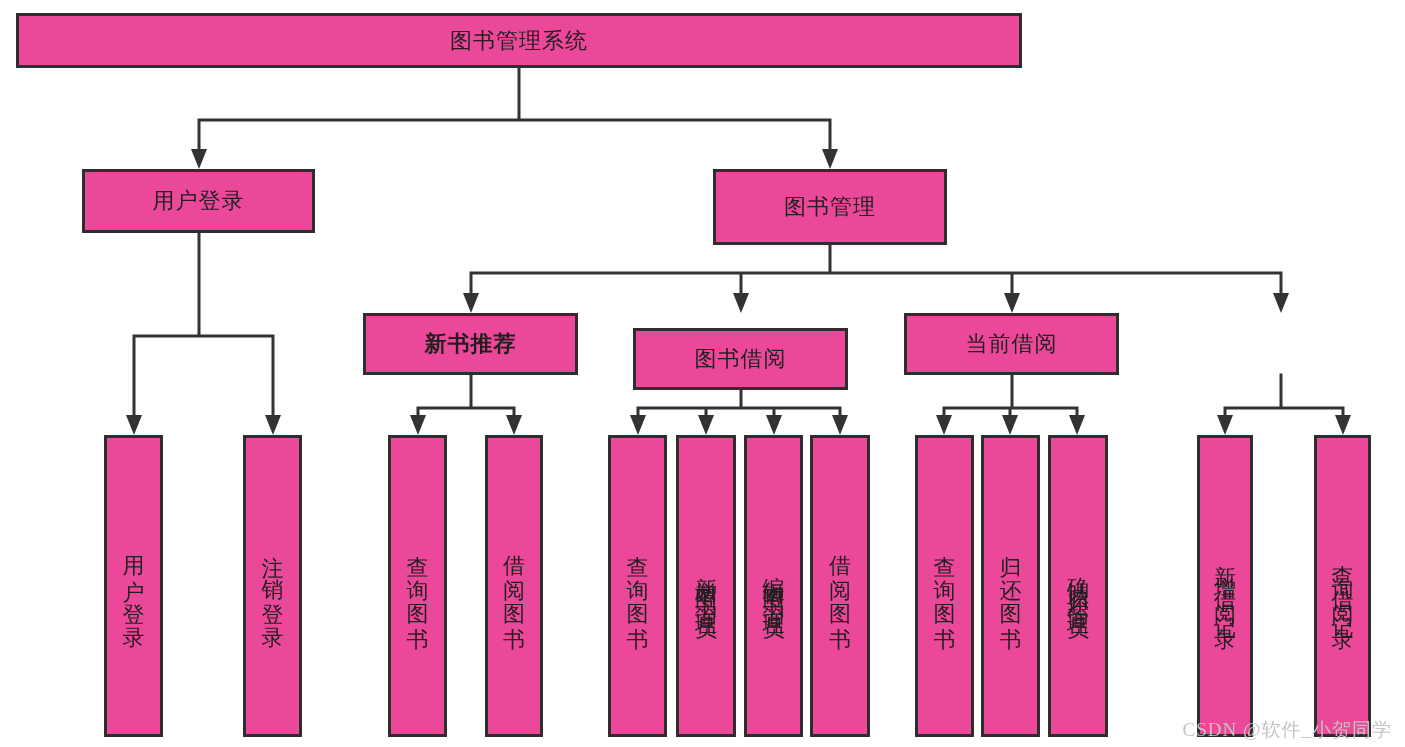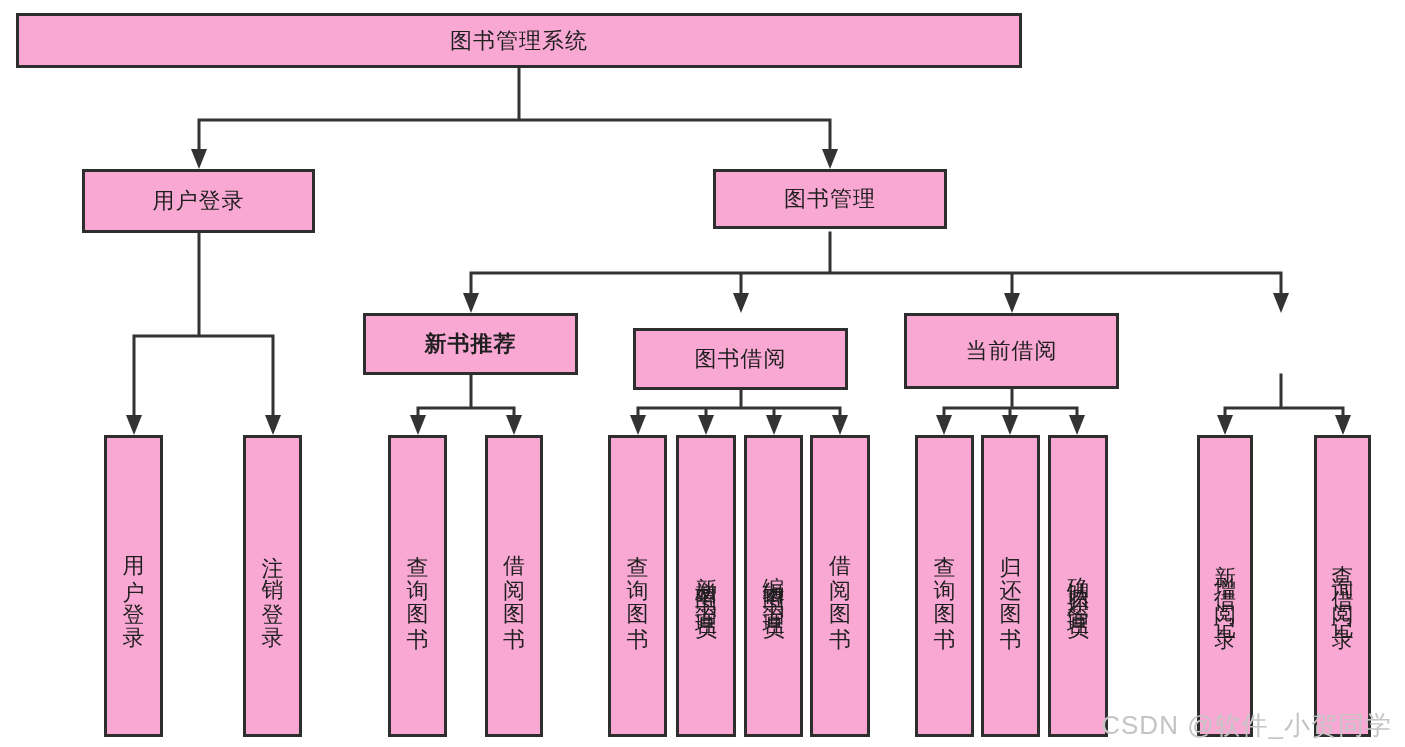--- a/index.html
+++ b/index.html
@@ -16,44 +16,45 @@
     background:var(--bg);
     font-family:"Liberation Sans",sans-serif;
     overflow:hidden;
   }
   svg.connectors{position:absolute;left:0;top:0;width:1405px;height:747px;z-index:1;}
   svg.connectors path{stroke:var(--line);stroke-width:3;fill:none;stroke-linecap:square;}
   svg.connectors polygon{fill:var(--line);stroke:none;}
   .node{
     position:absolute;
     box-sizing:border-box;
-    background:#f9a8d4;
+    background:#ec4899;
     border:3px solid var(--border);
     display:flex;align-items:center;justify-content:center;
     color:var(--text);
     font-size:22px;
     z-index:2;
     white-space:nowrap;
   }
   .hnode{letter-spacing:1px;}
   .vnode span{
     writing-mode:vertical-rl;
     text-orientation:mixed;
     line-height:1;
   }
   .ls-lg span{letter-spacing:24px;}
   .ls-md span{letter-spacing:13px;}
   .ls-sm span{letter-spacing:6px;}
   .watermark{
     position:absolute;
     right:13px;bottom:4px;
-    font-size:26px;
+    font-size:19px;
     color:var(--wm);
     z-index:5;
     letter-spacing:1px;
+    font-family:Liberation Serif, serif;
   }
 </style>
 </head>
 <body>
 
 <div class="canvas">
 
   <svg class="connectors" viewBox="0 0 1405 747" xmlns="http://www.w3.org/2000/svg">
 
     <g>
@@ -100,25 +101,25 @@
     <g>
       <path d="M1281 375 V408 M1225 408 H1343 M1225 408 V420 M1343 408 V420"></path>
       <polygon points="1217,415 1233,415 1225,435"></polygon>
       <polygon points="1335,415 1351,415 1343,435"></polygon>
     </g>
   </svg>
 
   <div class="node hnode" style="left:16px;top:13px;width:1006px;height:55px;">图书管理系统</div>
 
   <div class="node hnode" style="left:82px;top:169px;width:233px;height:64px;">用户登录</div>
-  <div class="node hnode" style="left:713px;top:169px;width:234px;height:60px;">图书管理</div>
+  <div class="node hnode" style="left:713px;top:169px;width:234px;height:76px;">图书管理</div>
 
   <div class="node hnode" style="left:363px;top:313px;width:215px;height:62px;font-weight:bold;">新书推荐</div>
   <div class="node hnode" style="left:633px;top:328px;width:215px;height:62px;">图书借阅</div>
-  <div class="node hnode" style="left:904px;top:313px;width:215px;height:76px;">当前借阅</div>
+  <div class="node hnode" style="left:904px;top:313px;width:215px;height:62px;">当前借阅</div>
 
   <div class="node vnode ls-lg" style="left:104px;top:435px;width:59px;height:302px;">
     <span>用户登录</span>
   </div>
   <div class="node vnode ls-lg" style="left:243px;top:435px;width:59px;height:302px;">
     <span>注销登录</span>
   </div>
 
   <div class="node vnode ls-lg" style="left:388px;top:435px;width:59px;height:302px;">
     <span>查询图书</span>

